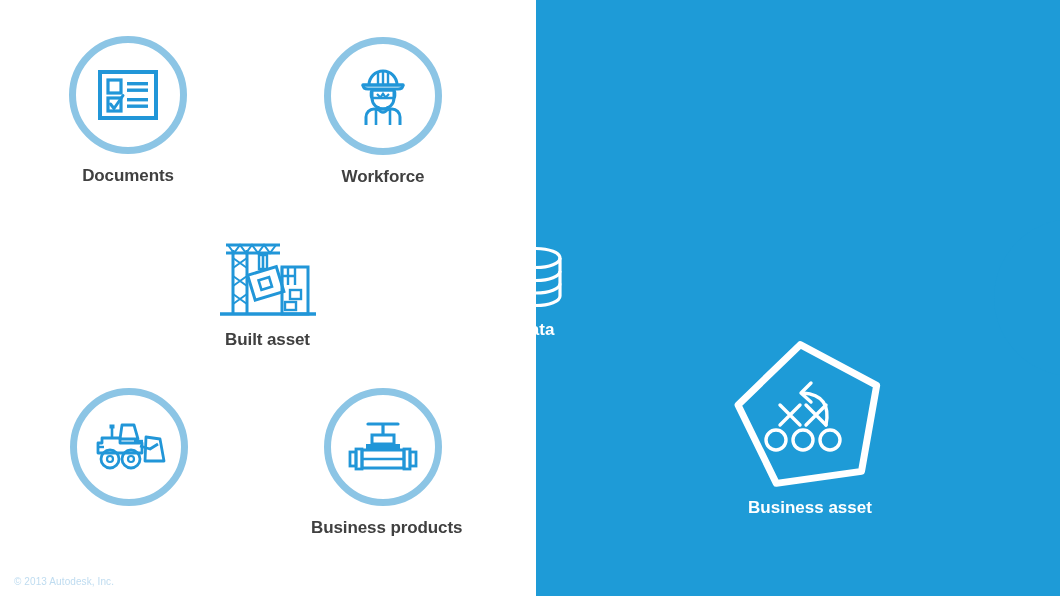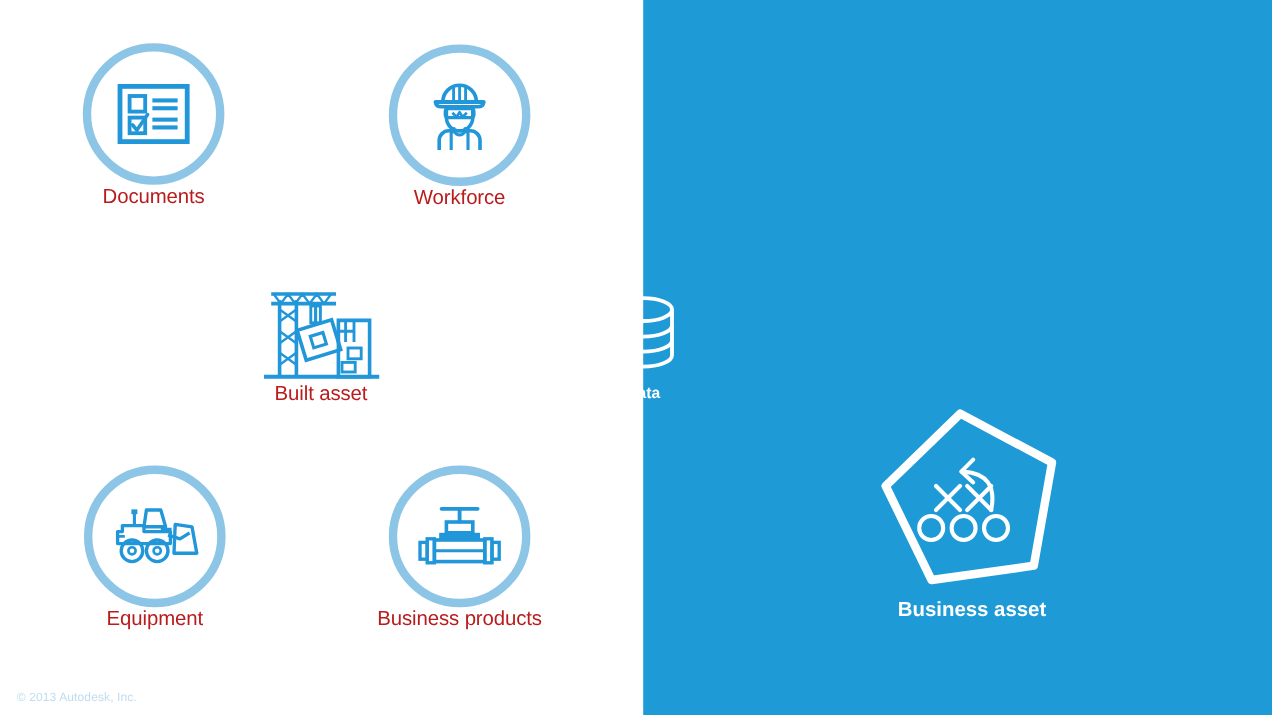--- a/index.html
+++ b/index.html
@@ -52,39 +52,40 @@
     align-items: center;
     justify-content: center;
     margin: 0 auto;
   }
   .plain-icon {
     display: flex;
     align-items: center;
     justify-content: center;
   }
   .node-label {
+    margin-top: 12px;
     font-size: 17px;
-    font-weight: normal;
-    color: #b91c1c;
+    font-weight: bold;
+    color: #404040;
     white-space: nowrap;
     letter-spacing: -0.1px;
   }
 
   
   .data-node {
     position: absolute;
     left: 470px;
     top: 245px;
     width: 132px;
     text-align: center;
     z-index: 4;
   }
   .data-label {
     margin-top: 9px;
-    font-size: 13px;
+    font-size: 17px;
     font-weight: bold;
     color: #ffffff;
   }
 
   
   .penta-node {
     position: absolute;
     text-align: center;
   }
   .penta-label {
@@ -212,21 +213,20 @@
 
           <path d="M56 18 L70 20 L74 42 L55 42 z" fill="none" stroke="#2196d8" stroke-width="2.8" stroke-linejoin="round"></path>
 
           <circle cx="20" cy="40" r="9" fill="none" stroke="#2196d8" stroke-width="2.8"></circle>
           <circle cx="20" cy="40" r="3" fill="none" stroke="#2196d8" stroke-width="2.2"></circle>
           <circle cx="41" cy="40" r="9" fill="none" stroke="#2196d8" stroke-width="2.8"></circle>
           <circle cx="41" cy="40" r="3" fill="none" stroke="#2196d8" stroke-width="2.2"></circle>
         </svg>
       </span>
     </div>
-    <div class="node-label">Equipment</div>
   </div>
 
   <div class="node" style="left:311px; top:388px; width:144px;">
     <div class="ring">
       <span class="plain-icon">
         <svg width="72" height="62" viewBox="0 0 72 62">
 
           <line x1="21" y1="8" x2="51" y2="8" stroke="#2196d8" stroke-width="3.2" stroke-linecap="round"></line>
           <line x1="36" y1="8" x2="36" y2="20" stroke="#2196d8" stroke-width="3.2"></line>
 

